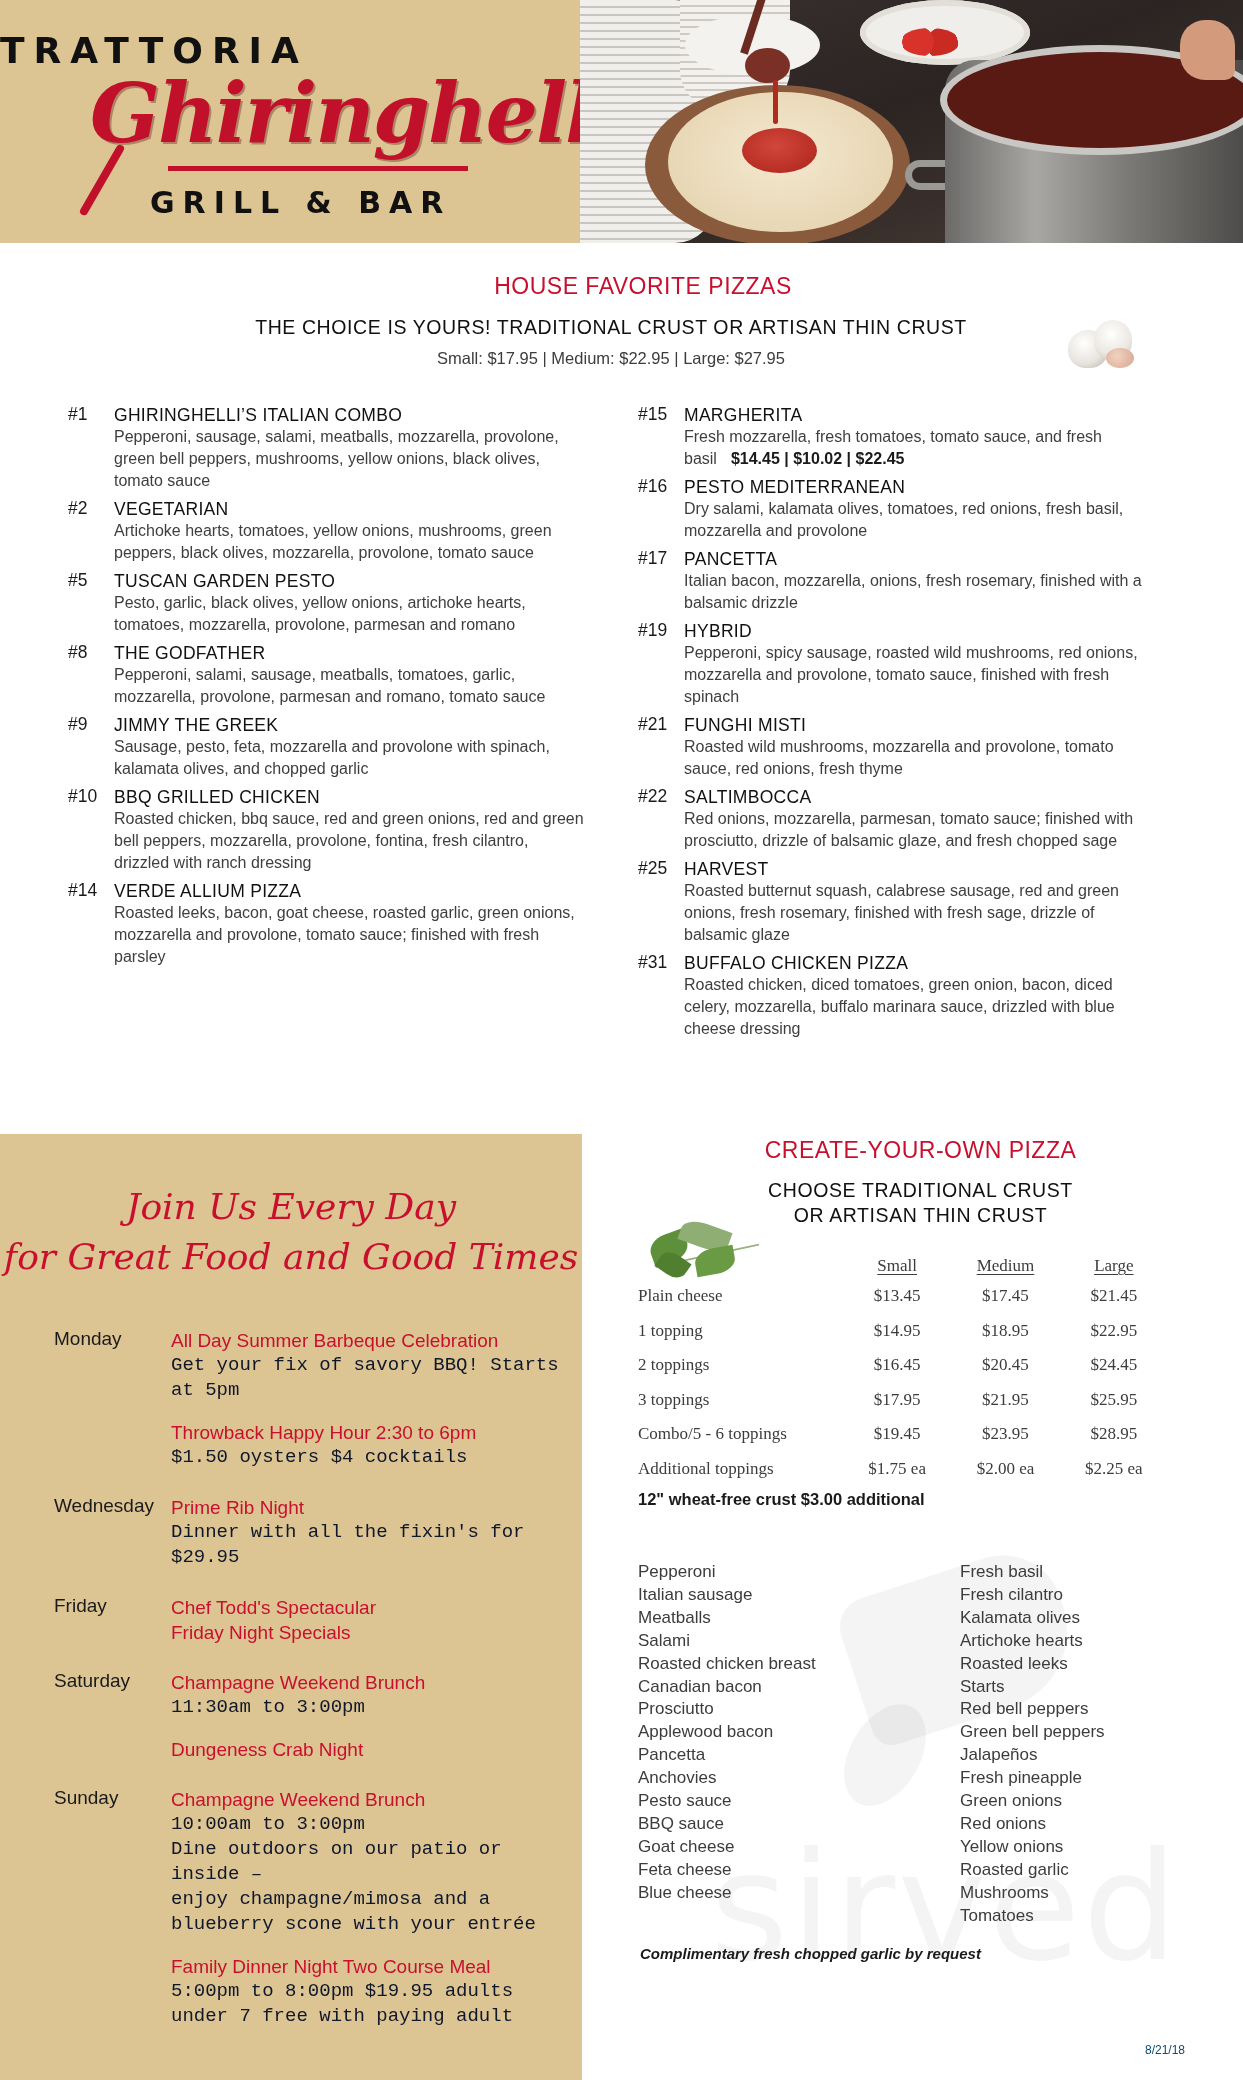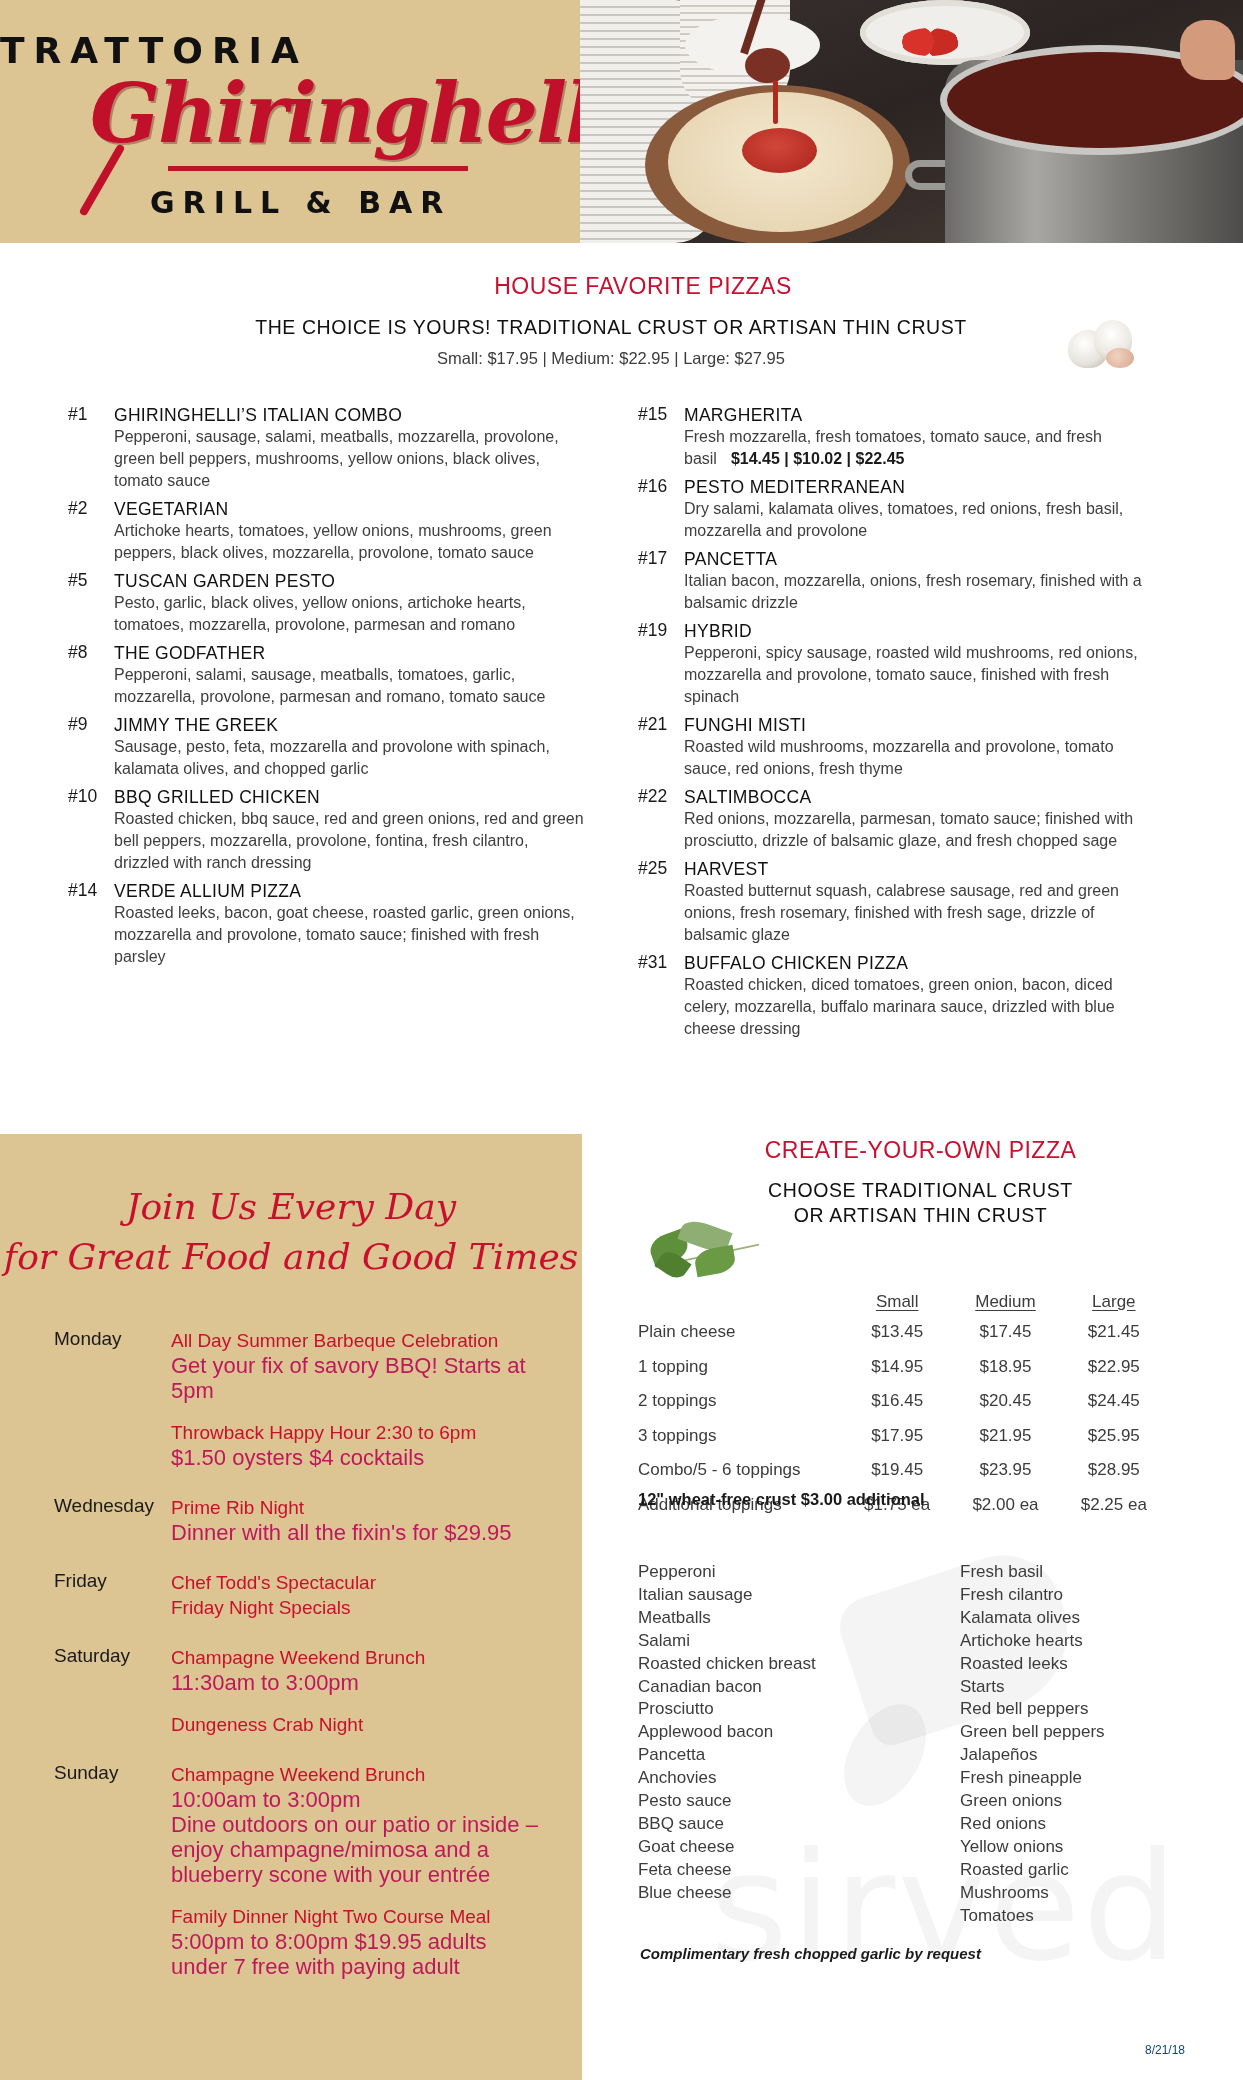--- a/index.html
+++ b/index.html
@@ -74,34 +74,34 @@
   
   .join-panel { position: absolute; left: 0; top: 1134px; width: 582px; height: 946px; background: #ddc593; }
   .join-script { position: absolute; left: 0; width: 582px; top: 1182px; text-align: center;
                  font-family: "DejaVu Serif", serif; font-style: italic; color: #c8102e; font-size: 36px; line-height: 50px; }
   .events { position: absolute; left: 54px; top: 1328px; width: 520px; }
   .day-block { position: relative; padding-left: 117px; margin-bottom: 25px; }
   .day-label { position: absolute; left: 0; top: 0; font-size: 19px; color: #1a1a1a; }
   .ev { margin-bottom: 17px; }
   .ev:last-child { margin-bottom: 0; }
   .ev-title { font-size: 19px; color: #c8102e; line-height: 25px; }
-  .ev-line { font-size: 22px; color: #be185d; line-height: 25px; }
+  .ev-line { font-size: 19px; color: #0f172a; line-height: 25px; font-family: Liberation Mono, monospace; }
 
   
   .cyo-title { position: absolute; left: 598px; width: 645px; top: 1137px; text-align: center; font-size: 23px; color: #c8102e; letter-spacing: 0.5px; }
   .cyo-sub { position: absolute; left: 598px; width: 645px; top: 1178px; text-align: center; font-size: 19.5px; color: #111; line-height: 25px; letter-spacing: 0.6px; }
   .herb { position: absolute; left: 640px; top: 1214px; width: 125px; height: 70px; }
   .herb .leaf { position: absolute; border-radius: 50% 0 50% 0; }
   .herb .l1 { left: 10px; top: 20px; width: 38px; height: 28px; background: #5e8f3a; transform: rotate(-20deg); }
   .herb .l2 { left: 40px; top: 10px; width: 50px; height: 24px; background: #8fae74; transform: rotate(20deg); }
   .herb .l3 { left: 55px; top: 34px; width: 40px; height: 26px; background: #6a9a44; transform: rotate(-10deg); }
   .herb .l4 { left: 18px; top: 40px; width: 30px; height: 22px; background: #4f7f2f; transform: rotate(35deg); }
   .herb .stem { position: absolute; left: 20px; top: 40px; width: 100px; height: 2px; background: #9ab27e; transform: rotate(-12deg); }
 
-  .price-table { position: absolute; left: 638px; top: 1289px; width: 530px; border-collapse: collapse; }
+  .price-table { position: absolute; left: 638px; top: 1253px; width: 530px; border-collapse: collapse; font-family: Liberation Serif, serif; }
   .price-table th { font-weight: normal; font-size: 17px; color: #3c3c3c; text-decoration: underline; text-underline-offset: 3px; height: 26px; text-align: center; }
   .price-table td { font-size: 17px; color: #3c3c3c; height: 34.5px; text-align: center; }
   .price-table td.rowlabel, .price-table th.rowlabel { text-align: left; width: 205px; }
   .wheat-free { position: absolute; left: 638px; top: 1490px; font-size: 16.5px; font-weight: bold; color: #1a1a1a; }
 
   .toppings { position: absolute; top: 1561px; font-size: 17px; color: #3c3c3c; line-height: 22.9px; }
   .toppings.t-left { left: 638px; }
   .toppings.t-right { left: 960px; }
   .complimentary { position: absolute; left: 640px; top: 1945px; font-size: 15px; font-weight: bold; font-style: italic; color: #1a1a1a; }
   .date-stamp { position: absolute; left: 1145px; top: 2043px; font-size: 12px; color: #0c4a6e; }

